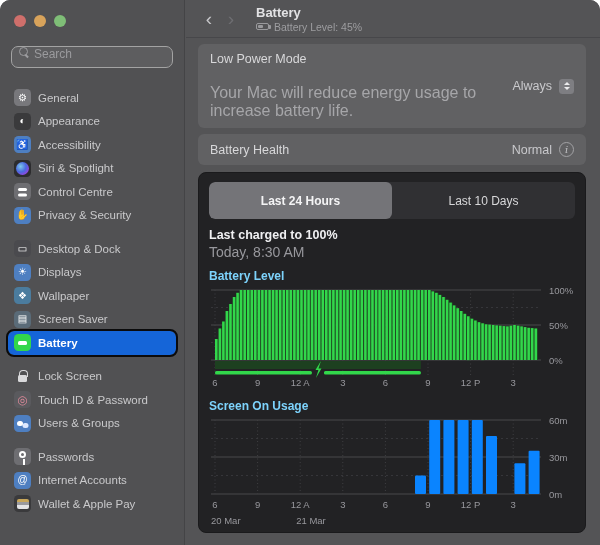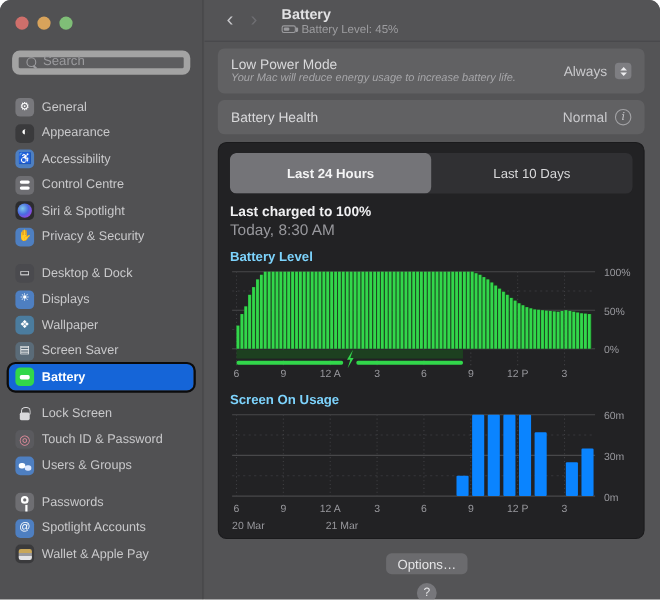--- a/index.html
+++ b/index.html
@@ -12,22 +12,22 @@
 
   
   .sidebar {
     position:absolute; left:0; top:0; width:185px; height:545px;
     background:#515153; border-right:1px solid #444446;
   }
   .traffic { display:flex; gap:8px; padding:15px 0 0 14px; height:36px; }
   .traffic span { width:12px; height:12px; border-radius:50%; display:block; }
   .searchbox {
     margin:10px 11px 0 11px; height:22px; background:#5d5d5f;
-    border:6px solid #a3a3a3; border-radius:7px;
-    display:flex; align-items:flex-end; padding:0 7px; gap:5px;
+    border:1px solid #a3a3a3; border-radius:7px;
+    display:flex; align-items:flex-start; padding:0 7px; gap:5px;
   }
   .mag { position:relative; width:10px; height:10px; flex:0 0 auto; }
   .mag::before { content:""; position:absolute; left:0; top:0; width:7px; height:7px;
     border:1.5px solid #9c9c9f; border-radius:50%; }
   .mag::after { content:""; position:absolute; left:7px; top:7px; width:4px; height:1.5px;
     background:#9c9c9f; transform:rotate(45deg); transform-origin:0 0; }
   .searchbox input {
     background:transparent; border:none; outline:none; width:100%;
     font-family:"Liberation Sans", sans-serif; font-size:12px; color:#d8d8da;
   }
@@ -79,21 +79,21 @@
   .hbatt { position:relative; width:13px; height:7.5px; border:1px solid #9a9a9d; border-radius:2px; }
   .hbatt i { position:absolute; left:1px; top:1px; bottom:1px; background:#9a9a9d; border-radius:1px; display:block; }
   .hbatt::after { content:""; position:absolute; right:-3px; top:1.5px; width:2px; height:3.5px;
     background:#9a9a9d; border-radius:0 1px 1px 0; }
 
   .c-body { padding:6px 14px 0 12px; }
   .card { background:#616163; border-radius:6px; padding:8px 12px; }
   .card + .card { margin-top:6px; }
   .row { display:flex; align-items:center; justify-content:space-between; }
   .card .main-label { font-size:12.5px; color:#d8d8da; }
-  .card .desc { font-size:10px; color:#a6a6a9; margin-top:0;font-style:italic; }
+  .card .desc { font-size:16px; color:#a6a6a9; margin-top:18px; }
   .right-ctrl { display:flex; align-items:center; gap:7px; }
   .ctrl-val { font-size:12.5px; color:#c9c9cc; }
   .stepper { width:15px; height:15px; background:#7e7e82; border-radius:3.5px;
     display:flex; flex-direction:column; align-items:center; justify-content:center; gap:2px; }
   .tri-up { width:0; height:0; border-left:3.5px solid transparent; border-right:3.5px solid transparent; border-bottom:3.5px solid #ececee; }
   .tri-dn { width:0; height:0; border-left:3.5px solid transparent; border-right:3.5px solid transparent; border-top:3.5px solid #ececee; }
   .info-i { width:15px; height:15px; border:1px solid #a2a2a5; border-radius:50%;
     display:flex; align-items:center; justify-content:center;
     font-family:"DejaVu Serif", serif; font-style:italic; font-size:10px; color:#c2c2c5; }
 
@@ -144,30 +144,30 @@
           </div>
           <div class="nav-row">
             <span class="nicon" style="background: rgb(58, 58, 60);">◐</span>
             <span class="label">Appearance</span>
           </div>
           <div class="nav-row">
             <span class="nicon" style="background: rgb(78, 127, 193);">♿</span>
             <span class="label">Accessibility</span>
           </div>
           <div class="nav-row">
+            <span class="nicon" style="background: rgb(44, 44, 46);">
+              <span class="g-siri"></span>
+            </span>
+            <span class="label">Siri &amp; Spotlight</span>
+          </div>
+          <div class="nav-row">
             <span class="nicon" style="background: rgb(110, 110, 114);">
               <span class="g-cc"></span>
             </span>
             <span class="label">Control Centre</span>
-          </div>
-          <div class="nav-row">
-            <span class="nicon" style="background: rgb(44, 44, 46);">
-              <span class="g-siri"></span>
-            </span>
-            <span class="label">Siri &amp; Spotlight</span>
           </div>
           <div class="nav-row">
             <span class="nicon" style="background: rgb(78, 127, 193);">✋</span>
             <span class="label">Privacy &amp; Security</span>
           </div>
         </div>
         <div class="nav-group">
           <div class="nav-row">
             <span class="nicon" style="background: rgb(74, 74, 78);">▭</span>
             <span class="label">Desktop &amp; Dock</span>
@@ -213,21 +213,21 @@
         </div>
         <div class="nav-group">
           <div class="nav-row">
             <span class="nicon" style="background: rgb(110, 110, 114);">
               <span class="g-key"></span>
             </span>
             <span class="label">Passwords</span>
           </div>
           <div class="nav-row">
             <span class="nicon" style="background: rgb(78, 127, 193);">@</span>
-            <span class="label">Spotlight Accounts</span>
+            <span class="label">Internet Accounts</span>
           </div>
           <div class="nav-row">
             <span class="nicon" style="background: rgb(58, 58, 60);">
               <span class="g-wallet"></span>
             </span>
             <span class="label">Wallet &amp; Apple Pay</span>
           </div>
         </div>
       </div>
   </div>

